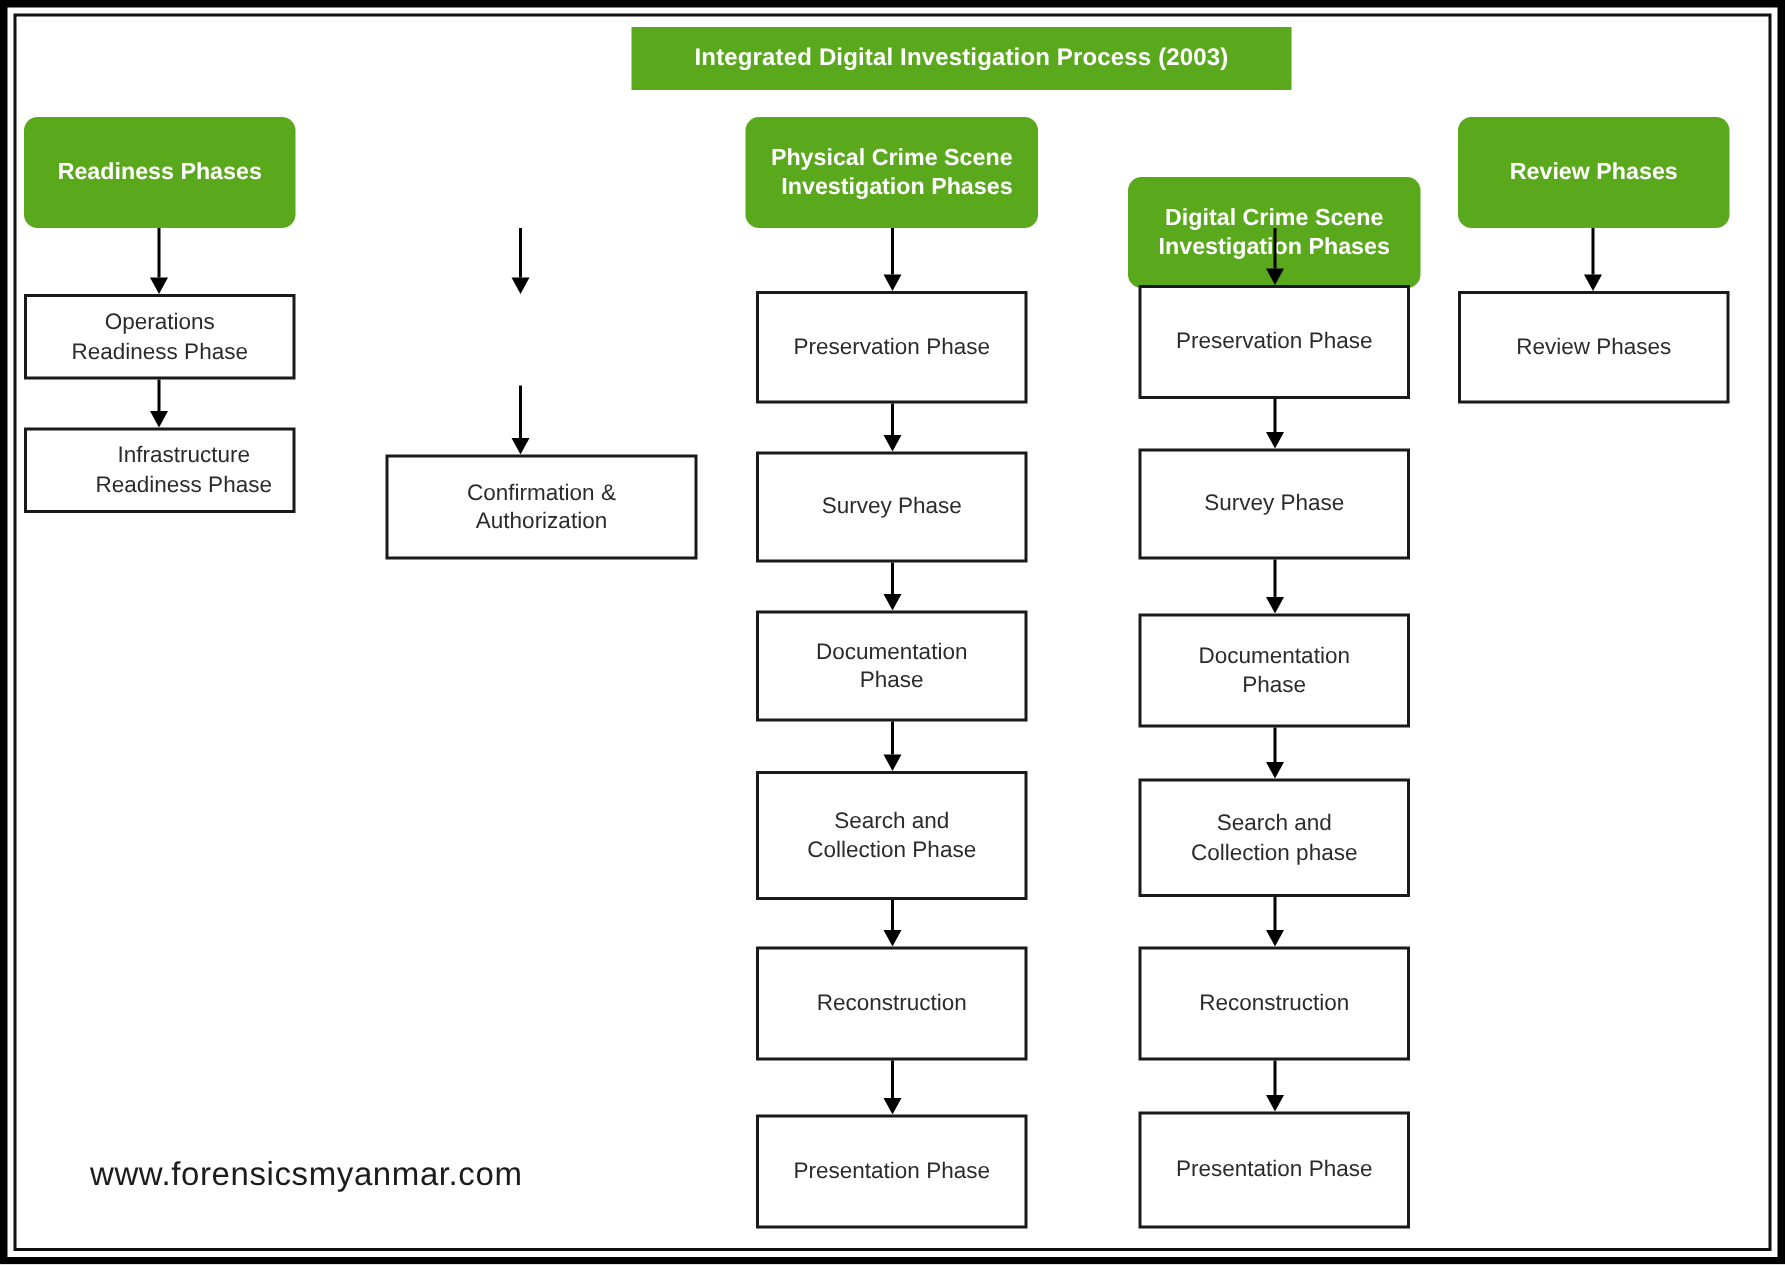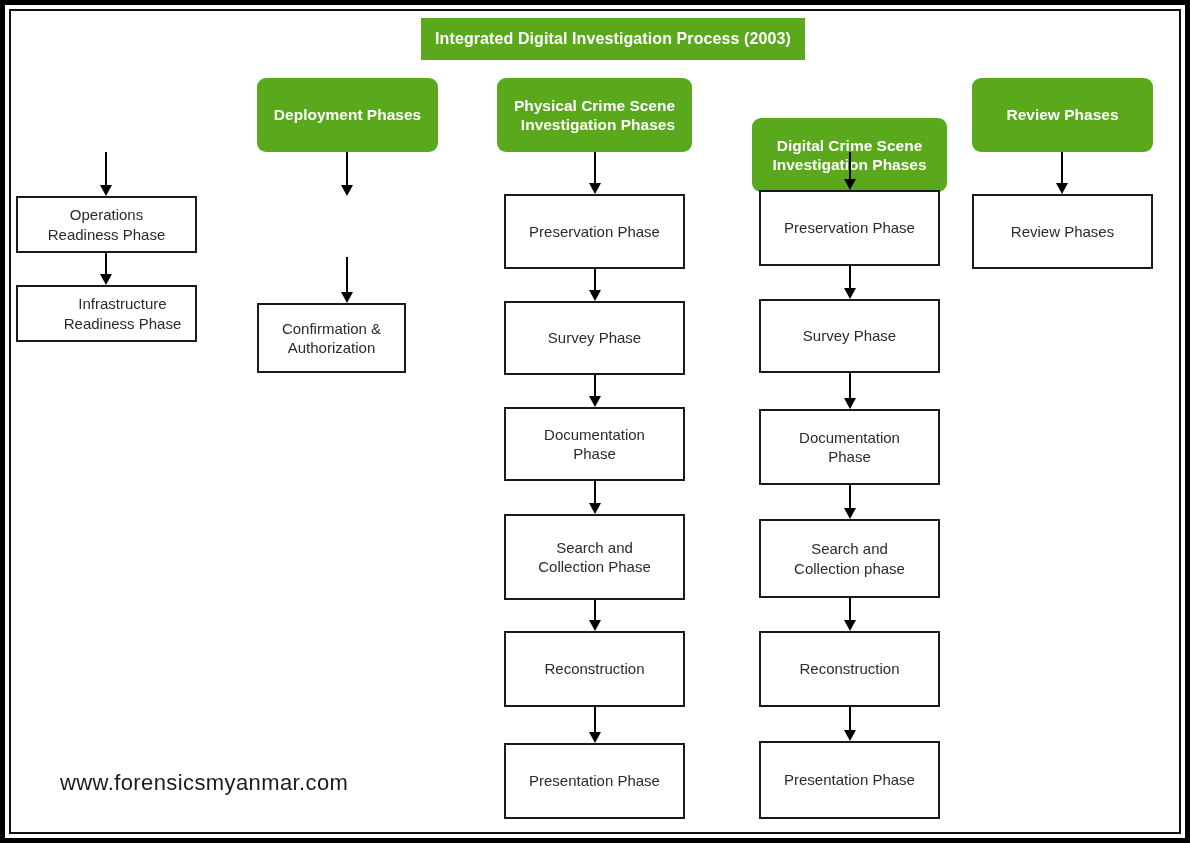--- a/index.html
+++ b/index.html
@@ -31,21 +31,21 @@
     left: 9px; top: 9px;
     width: 1172px; height: 825px;
     border: 2px solid #111111;
   }
 
   
   .title-banner {
     position: absolute;
     left: 421px;
     top: 18px;
-    width: 384px;
+    width: 440px;
     height: 42px;
     background: #5aa81c;
     display: flex;
     align-items: center;
     justify-content: center;
     color: #ffffff;
     font-size: 16px;
     font-weight: bold;
     letter-spacing: 0.1px;
     text-align: center;
@@ -117,47 +117,47 @@
 </head>
 <body>
 
 <div id="canvas">
 
   <div class="frame-outer"></div>
   <div class="frame-inner"></div>
 
   <div class="title-banner">Integrated Digital Investigation Process (2003)</div>
 
+  <div class="col-header" style="left:16px; top:78px; width:181px; height:74px;">
+    <span>Readiness Phases</span>
+  </div>
   <div class="conn" style="left:99px; top:152px; height:44px;">
     <div class="stem" style="height:33px;"></div>
     <div class="head" style="top:33px;"></div>
   </div>
   <div class="pbox" style="left:16px; top:196px; width:181px; height:57px;text-align:center;">
     <span>Operations<br>Readiness Phase</span>
   </div>
   <div class="conn" style="left:99px; top:253px; height:32px;">
     <div class="stem" style="height:21px;"></div>
     <div class="head" style="top:21px;"></div>
   </div>
   <div class="pbox" style="left:16px; top:285px; width:181px; height:57px;padding-left:38px;">
     <span>Infrastructure<br>Readiness Phase</span>
   </div>
 
-  <div class="col-header" style="left:257px; top:78px; width:181px; height:74px;">
-    <span>Deployment Phases</span>
-  </div>
   <div class="conn" style="left:340px; top:152px; height:44px;">
     <div class="stem" style="height:33px;"></div>
     <div class="head" style="top:33px;"></div>
   </div>
   <div class="conn" style="left:340px; top:257px; height:46px;">
     <div class="stem" style="height:35px;"></div>
     <div class="head" style="top:35px;"></div>
   </div>
-  <div class="pbox" style="left:257px; top:303px; width:149px; height:70px;">
+  <div class="pbox" style="left:257px; top:303px; width:208px; height:70px;">
     <span>Confirmation &amp;<br>Authorization</span>
   </div>
 
   <div class="col-header" style="left:497px; top:78px; width:195px; height:74px;text-align:right;">
     <span>Physical Crime Scene<br>Investigation Phases</span>
   </div>
   <div class="conn" style="left:588px; top:152px; height:42px;">
     <div class="stem" style="height:31px;"></div>
     <div class="head" style="top:31px;"></div>
   </div>

